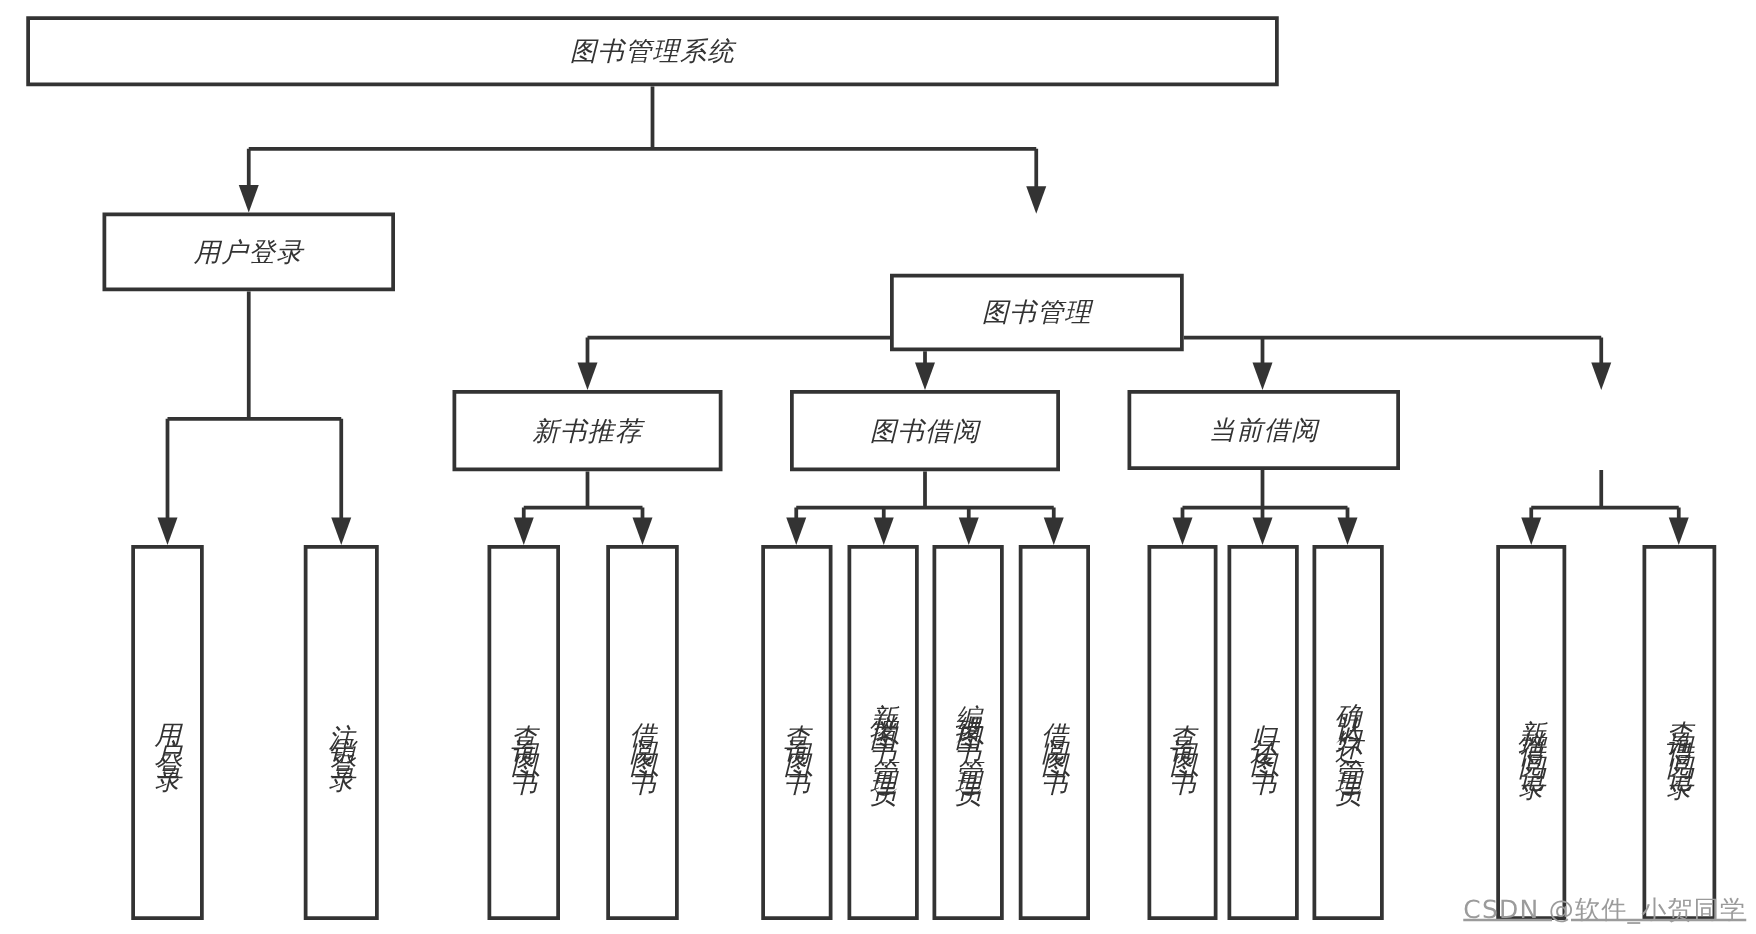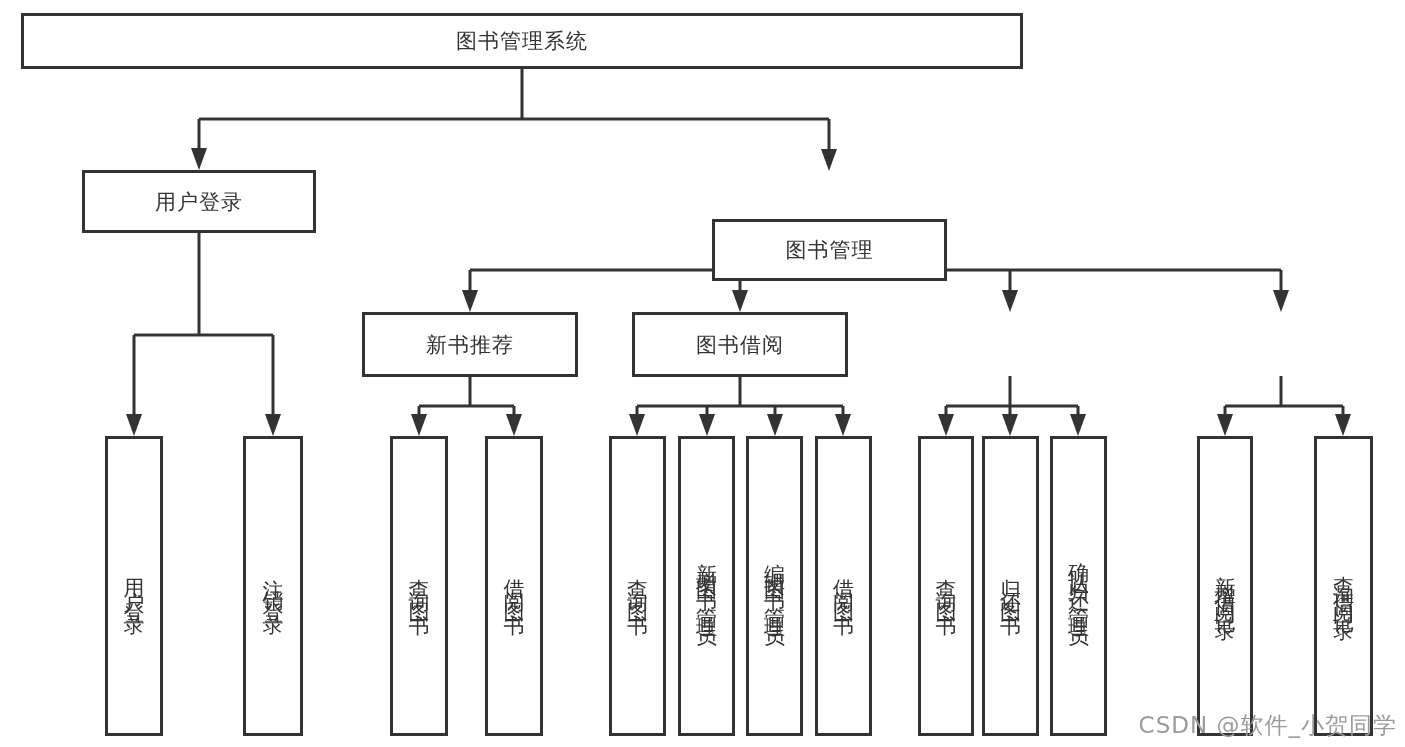--- a/index.html
+++ b/index.html
@@ -20,20 +20,21 @@
   #wires{position:absolute;left:0;top:0;z-index:1;}
   #wires path{stroke:var(--line);stroke-width:3;fill:none;}
   #wires polygon{fill:var(--line);stroke:none;}
   .node{
     position:absolute;
     box-sizing:border-box;
     border:3px solid var(--line);
     background:var(--box-bg);
     display:flex;align-items:center;justify-content:center;
     z-index:2;
+    font-style:italic;
   }
   .hbox span{font-size:21px;letter-spacing:1px;white-space:nowrap;}
   .vbox{top:436px;height:300px;}
   .vbox span{
     writing-mode:vertical-lr;
     text-orientation:mixed;
     font-size:21px;
     letter-spacing:12px;
     white-space:nowrap;
   }
@@ -56,22 +57,22 @@
   #l-add-book{left:678px;width:57px;}
   #l-edit-book{left:746px;width:57px;}
   #l-borrow-book{left:815px;width:57px;}
   #l-query-current{left:918px;width:56px;}
   #l-return-book{left:982px;width:57px;}
   #l-confirm-return{left:1050px;width:57px;}
   #l-add-record{left:1197px;width:56px;}
   #l-query-record{left:1314px;width:59px;}
   #watermark{
     position:absolute;right:8px;bottom:6px;
-    font-size:23px;color:var(--watermark);
-    z-index:5;letter-spacing:1px;white-space:nowrap;
+    font-size:20px;color:var(--watermark);
+    z-index:5;letter-spacing:1px;white-space:nowrap;text-decoration:underline;
   }
 </style>
 </head>
 <body>
 
 <div id="stage">
 
   <svg id="wires" width="1405" height="747" aria-hidden="true">
 
     <g>
@@ -132,20 +133,23 @@
   <div class="node hbox" id="n-book-mgmt">
     <span>图书管理</span>
   </div>
 
   <div class="node hbox" id="n-new-book">
     <span>新书推荐</span>
   </div>
   <div class="node hbox" id="n-book-borrow">
     <span>图书借阅</span>
   </div>
+  <div class="node hbox" id="n-current-borrow">
+    <span>当前借阅</span>
+  </div>
 
   <div class="node vbox" id="l-user-login">
     <span>用户登录</span>
   </div>
   <div class="node vbox" id="l-logout">
     <span>注销登录</span>
   </div>
   <div class="node vbox" id="l-query-rec">
     <span>查询图书</span>
   </div>

